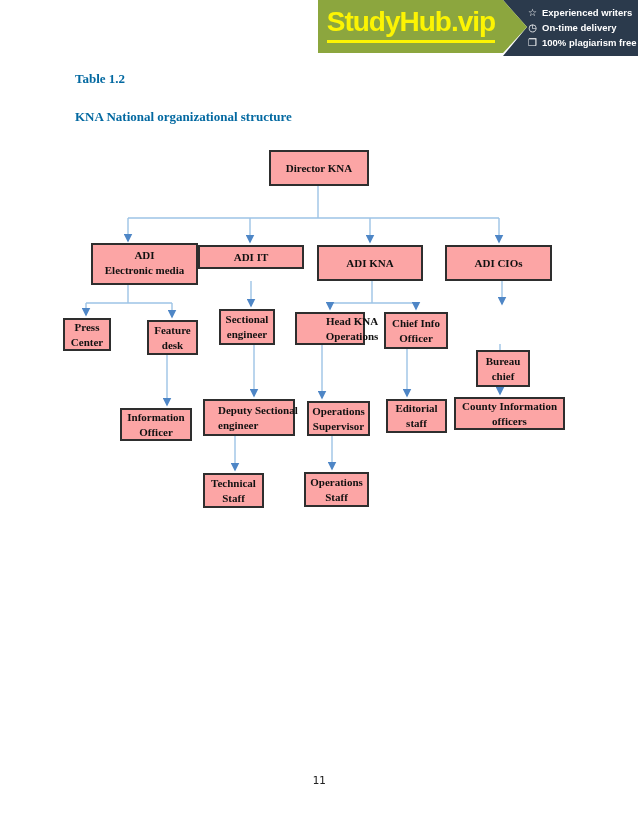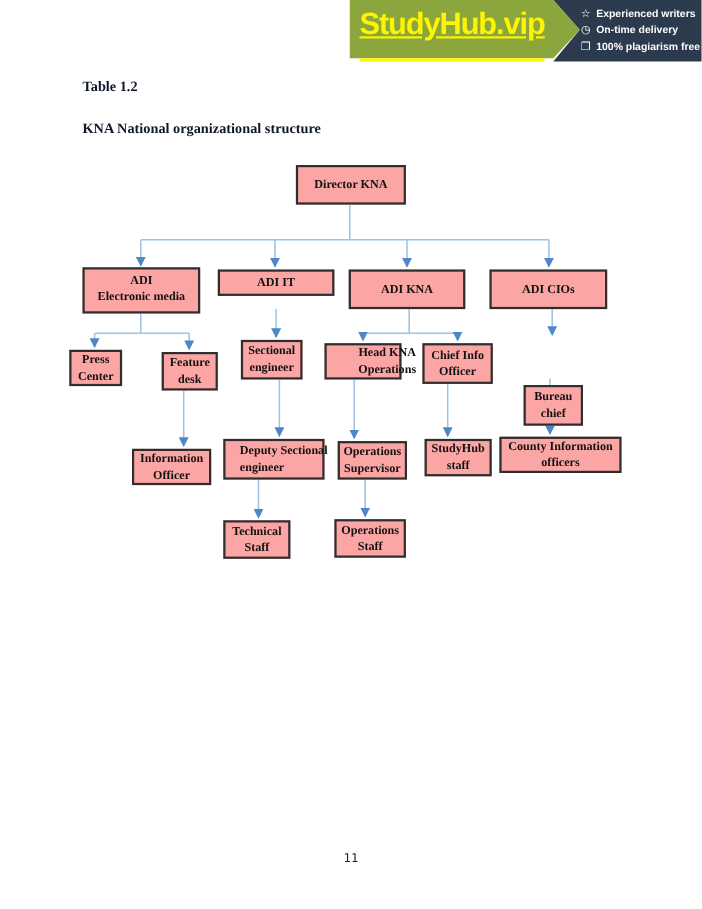--- a/index.html
+++ b/index.html
@@ -5,28 +5,28 @@
   html,body{margin:0;padding:0;}
   body{width:638px;height:826px;background:#ffffff;position:relative;overflow:hidden;
        font-family:"Liberation Serif", serif;}
   .page{position:absolute;inset:0;width:638px;height:826px;background:#fff;}
 
   
   .banner{position:absolute;left:0;top:0;width:638px;height:58px;}
   .banner svg{position:absolute;left:0;top:0;}
   .brand{position:absolute;left:318px;top:7px;width:186px;text-align:center;}
   .brand span{display:inline-block;font:bold 28px/30px "Liberation Sans", sans-serif;
-              letter-spacing:-1px;border-bottom:3px solid currentColor;padding-bottom:16px;text-decoration:underline;}
+              letter-spacing:-1px;border-bottom:3px solid currentColor;padding-bottom:3px;}
   .badges{position:absolute;left:527px;top:6px;display:flex;flex-direction:column;gap:2px;}
   .badge-row{display:flex;align-items:center;gap:4px;height:13px;
              font:bold 9.5px/13px "Liberation Sans", sans-serif;color:#ffffff;white-space:nowrap;}
   .badge-icon{width:11px;text-align:center;font-weight:normal;font-size:10px;}
 
   
-  .doc-heading{position:absolute;left:75px;font:bold 13px/16px "Liberation Serif", serif;color:#0f172a;}
+  .doc-heading{position:absolute;left:75px;font:bold 13px/16px "Liberation Serif", serif;color:#0369a1;}
   #table-label{top:71px;}
   #doc-title{top:109px;}
   .page-number{position:absolute;left:0;top:774px;width:638px;text-align:center;
                font:11px/14px "DejaVu Sans Mono", monospace;color:#222;}
 
   
   .org-chart{position:absolute;left:0;top:0;width:638px;height:826px;}
   #connector-svg{position:absolute;left:0;top:0;pointer-events:none;}
   .org-box{position:absolute;box-sizing:border-box;background:#fca5a5;border:2px solid #2e2e2e;
            display:flex;flex-direction:column;align-items:center;justify-content:center;
@@ -95,21 +95,21 @@
         <polyline points="322,345 322,398" fill="none" stroke="#9DC3E6" stroke-width="1.4" marker-end="url(#arrowhead)"></polyline>
         <polyline points="407,345 407,396" fill="none" stroke="#9DC3E6" stroke-width="1.4" marker-end="url(#arrowhead)"></polyline>
         <polyline points="500,344 500,394" fill="none" stroke="#9DC3E6" stroke-width="1.4" marker-end="url(#arrowhead)"></polyline>
         <polyline points="235,436 235,470" fill="none" stroke="#9DC3E6" stroke-width="1.4" marker-end="url(#arrowhead)"></polyline>
         <polyline points="332,436 332,469" fill="none" stroke="#9DC3E6" stroke-width="1.4" marker-end="url(#arrowhead)"></polyline>
       </svg>
     <div id="org-nodes">
         <div class="org-box" style="left: 269px; top: 150px; width: 100px; height: 36px; border-color: rgb(46, 46, 46);">
           <span>Director KNA</span>
         </div>
-        <div class="org-box spread" style="left: 75px; top: 243px; width: 107px; height: 42px; border-color: rgb(46, 46, 46);">
+        <div class="org-box spread" style="left: 91px; top: 243px; width: 107px; height: 42px; border-color: rgb(46, 46, 46);">
           <span>ADI</span>
           <span>Electronic media</span>
         </div>
         <div class="org-box" style="left: 198px; top: 245px; width: 106px; height: 24px; border-color: rgb(46, 46, 46);">
           <span>ADI IT</span>
         </div>
         <div class="org-box" style="left: 317px; top: 245px; width: 106px; height: 36px; border-color: rgb(46, 46, 46);">
           <span>ADI KNA</span>
         </div>
         <div class="org-box" style="left: 445px; top: 245px; width: 107px; height: 36px; border-color: rgb(46, 46, 46);">
@@ -145,21 +145,21 @@
         </div>
         <div class="org-box left" style="left: 203px; top: 399px; width: 92px; height: 37px; border-color: rgb(46, 46, 46);">
           <span>Deputy Sectional</span>
           <span>engineer</span>
         </div>
         <div class="org-box" style="left: 307px; top: 401px; width: 63px; height: 35px; border-color: rgb(46, 46, 46);">
           <span>Operations</span>
           <span>Supervisor</span>
         </div>
         <div class="org-box" style="left: 386px; top: 399px; width: 61px; height: 34px; border-color: rgb(46, 46, 46);">
-          <span>StudyHub</span>
+          <span>Editorial</span>
           <span>staff</span>
         </div>
         <div class="org-box" style="left: 454px; top: 397px; width: 111px; height: 33px; border-color: rgb(46, 46, 46);">
           <span>County Information</span>
           <span>officers</span>
         </div>
         <div class="org-box" style="left: 203px; top: 473px; width: 61px; height: 35px; border-color: rgb(46, 46, 46);">
           <span>Technical</span>
           <span>Staff</span>
         </div>

